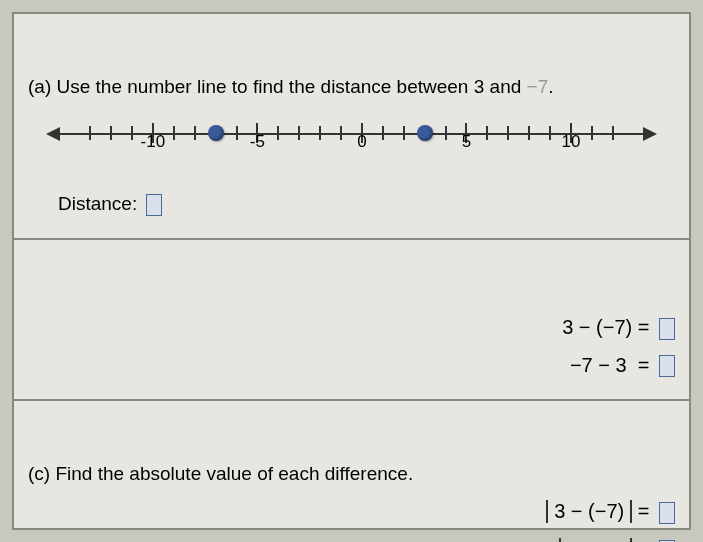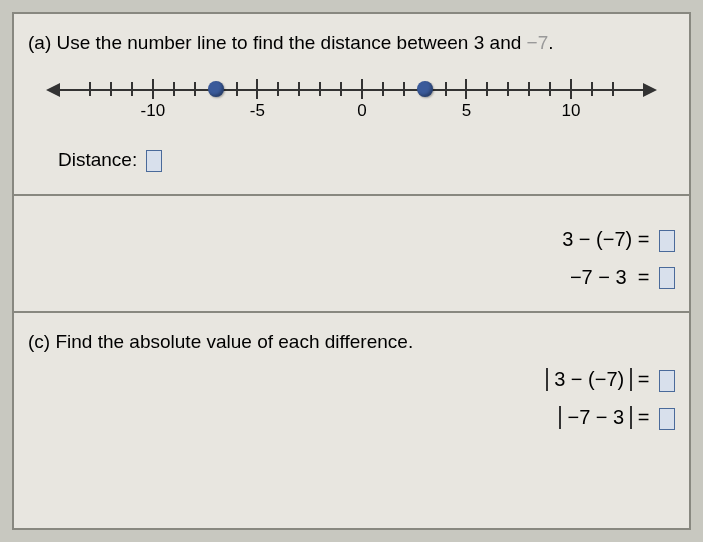--- a/index.html
+++ b/index.html
@@ -15,20 +15,21 @@
       background: #e8e6e0;
       border: 2px solid #888880;
       width: 100%;
       height: 100%;
       display: flex;
       flex-direction: column;
     }
     .section {
       border-bottom: 2px solid #888880;
       padding: 18px 14px 22px 14px;
+      margin-top: 44px;
     }
     .section:last-child { border-bottom: none; flex: 1; border-radius: 15px; }
     .prompt { margin-bottom: 15px; }
     .number-line-wrap {
       margin: 25px 20px 30px 20px;
       position: relative;
       height: 40px;
     }
     .number-line {
       position: absolute;
@@ -51,21 +52,21 @@
       position: absolute;
       top: 3px;
       width: 2px;
       height: 14px;
       background: #333;
       transform: translateX(-1px);
     }
     .tick-major { top: 0px; height: 20px; }
     .tick-label {
       position: absolute;
-      top: 22px;
+      top: 9px;
       transform: translateX(-50%);
       font-size: 17px;
     }
     .dot {
       position: absolute;
       top: 2px;
       width: 16px;
       height: 16px;
       background: #3a5a9a;
       border-radius: 50%;

